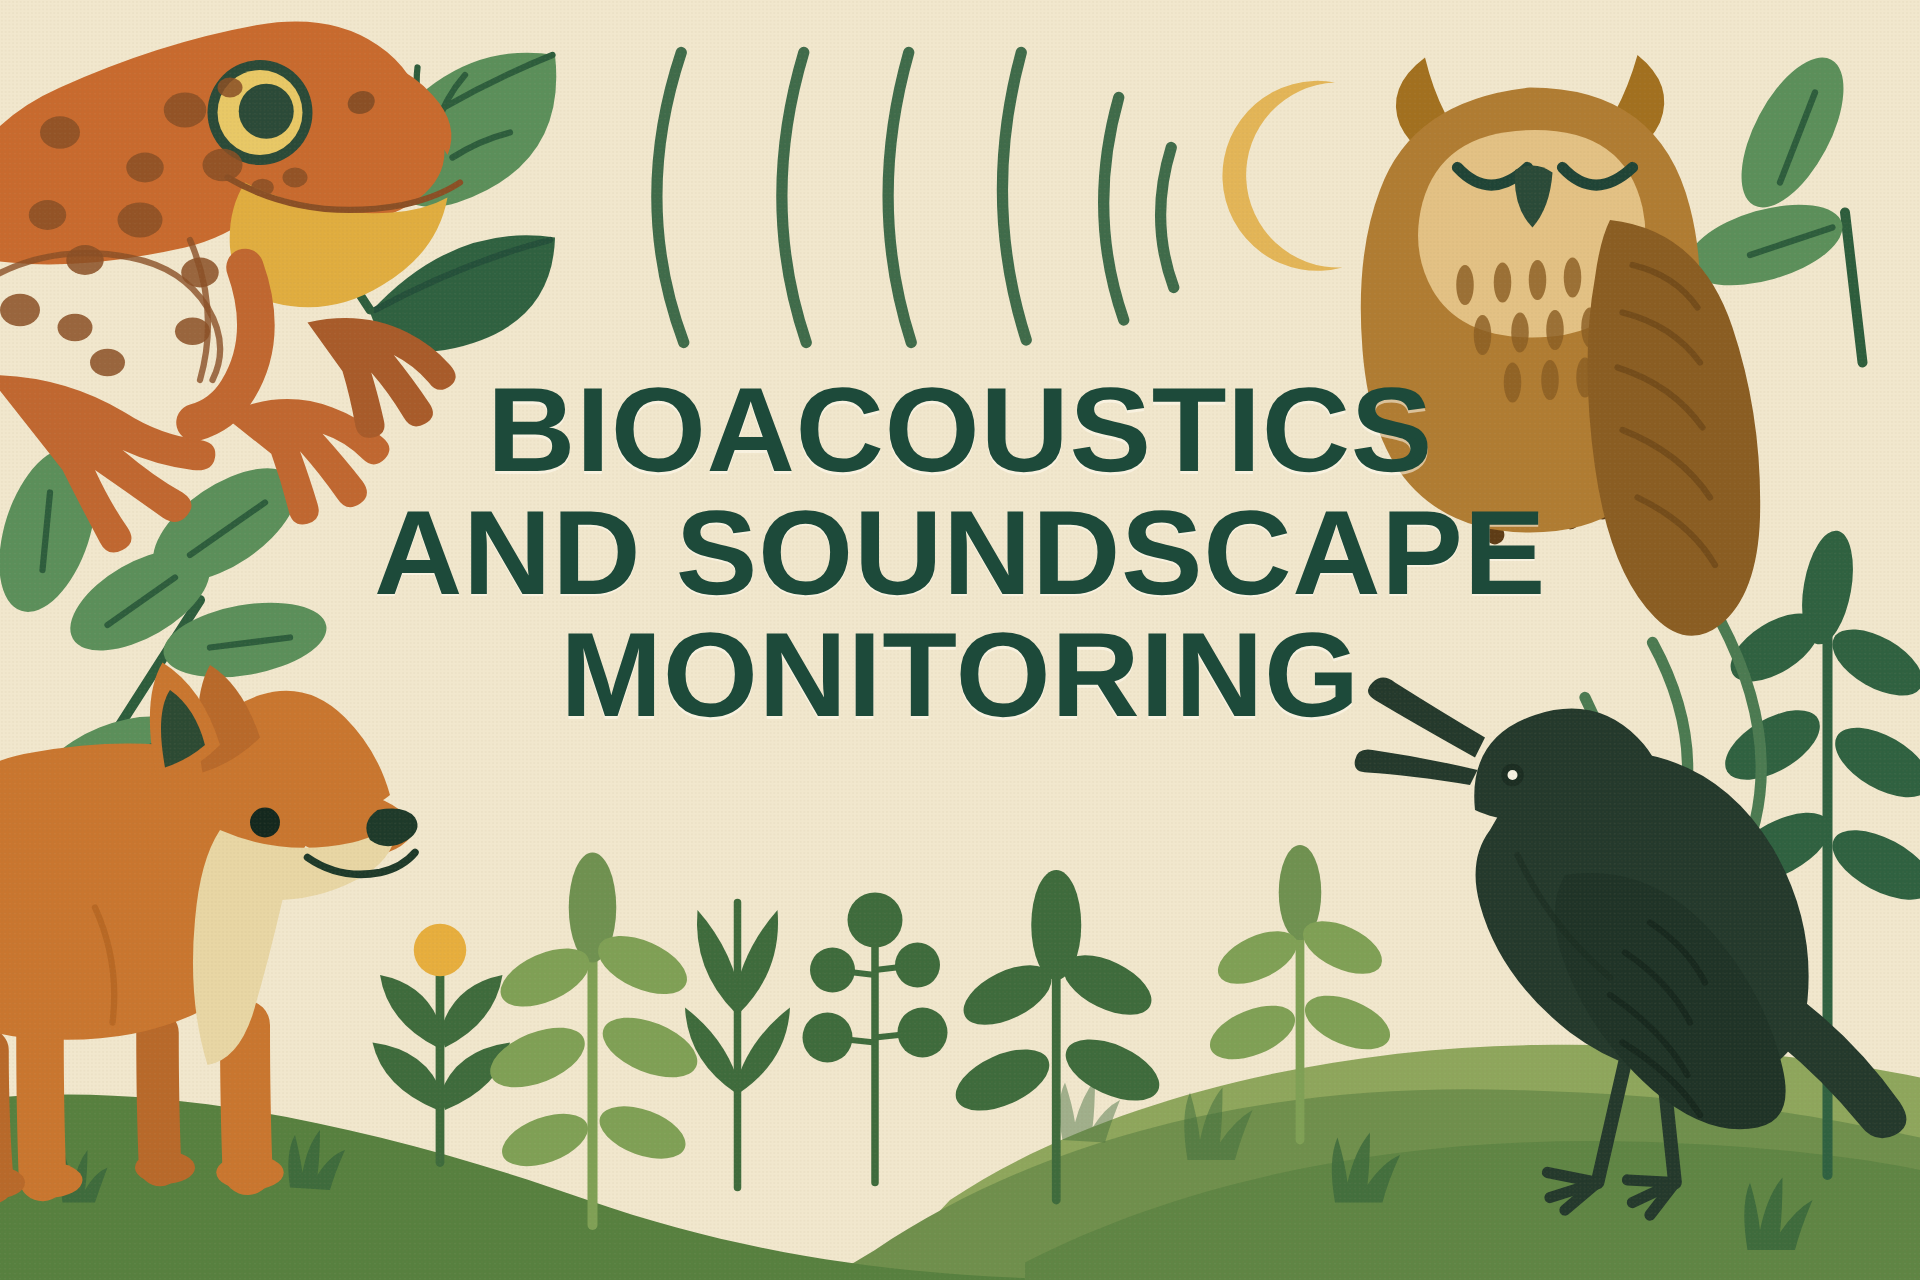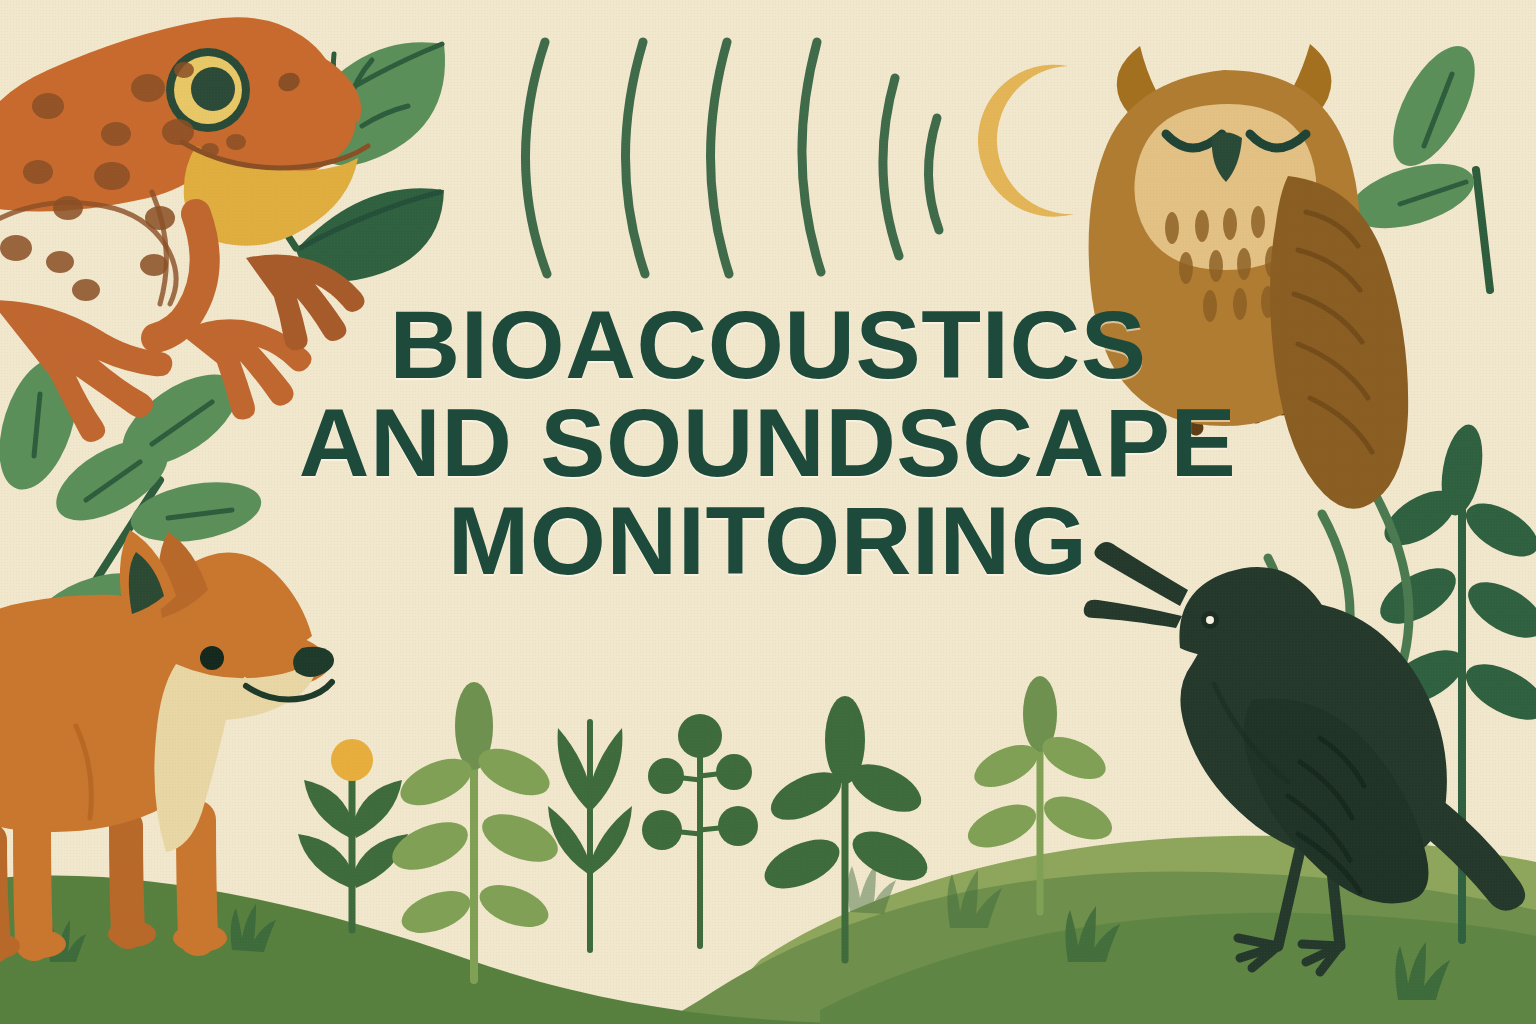--- a/index.html
+++ b/index.html
@@ -12,21 +12,21 @@
   .grain{
     position:absolute;inset:0;pointer-events:none;opacity:.5;
     background-image:
       radial-gradient(rgba(150,130,90,.16) 0.5px, transparent 0.6px),
       radial-gradient(rgba(255,255,255,.20) 0.5px, transparent 0.6px);
     background-size:3px 3px, 4px 4px;
     background-position:0 0, 2px 1px;
   }
   #title-block{
     position:absolute;left:0;right:0;top:296px;
-    display:flex;flex-direction:column;align-items:center;
+    display:flex;flex-direction:column;
     gap:0px;pointer-events:none;z-index:6;
   }
   .title-line{
     color:#1d4a3a;
     font-weight:bold;
     font-size:96px;
     line-height:1.02;
     letter-spacing:0.5px;
     text-align:center;
     transform:scaleX(1.02);

